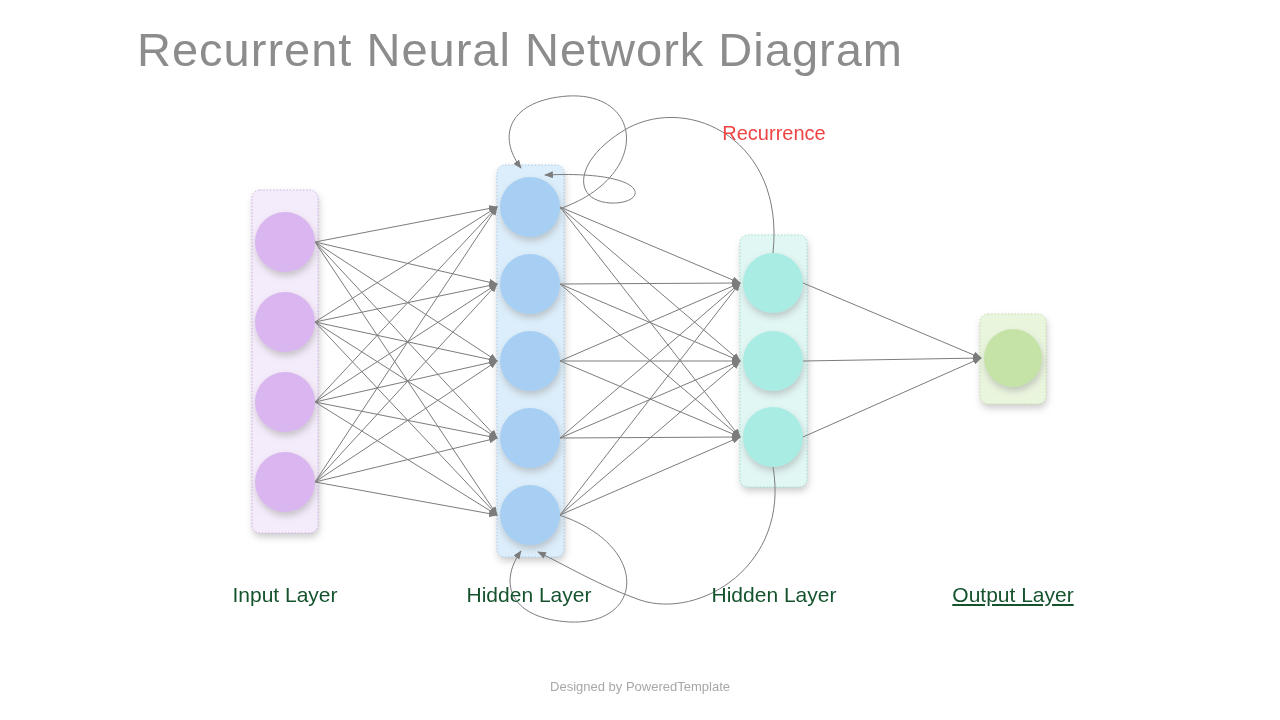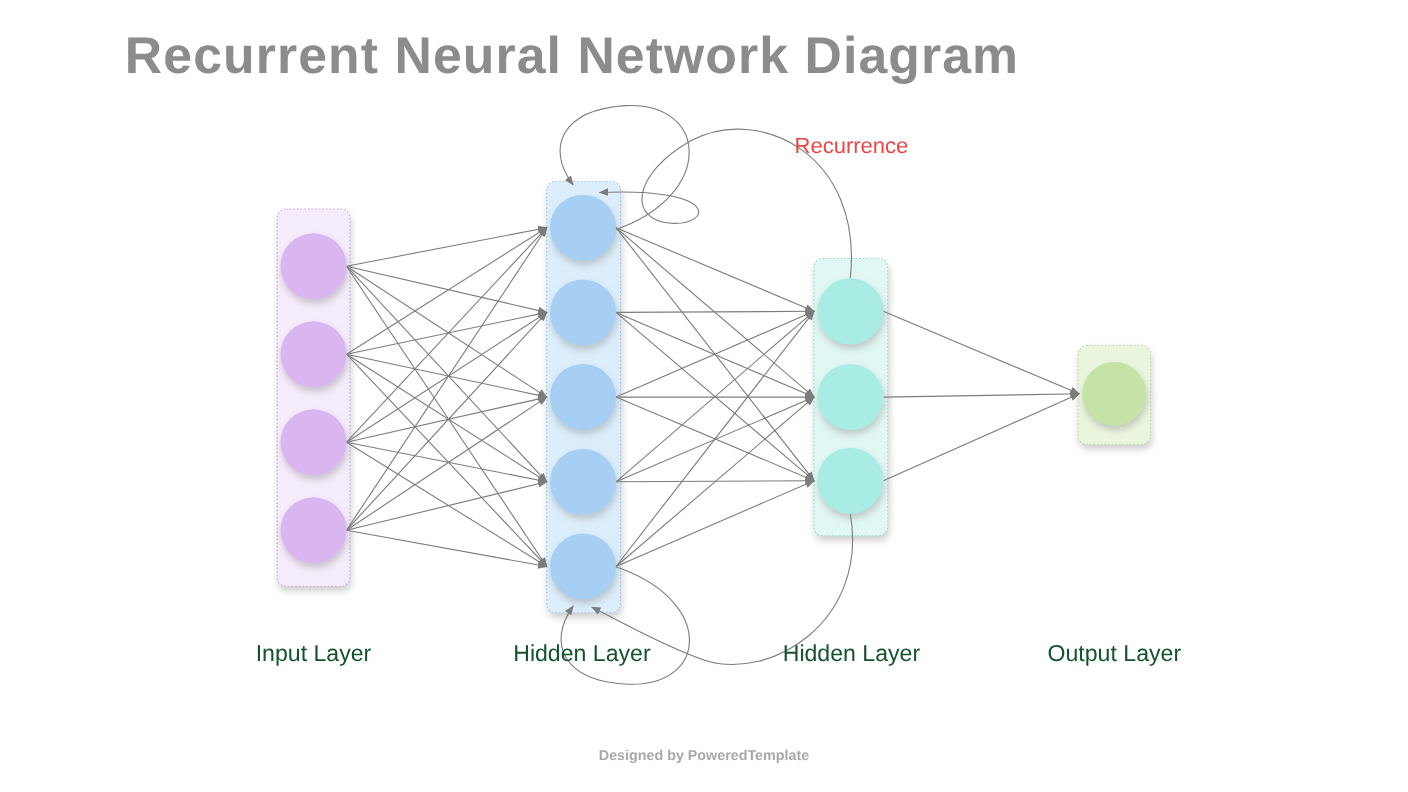--- a/index.html
+++ b/index.html
@@ -4,39 +4,39 @@
 <style>
   html,body{margin:0;padding:0;background:#ffffff;}
   body{
     width:1280px;height:720px;position:relative;overflow:hidden;
     font-family:"Liberation Sans", sans-serif;
   }
   .stage{position:absolute;inset:0;}
   .page-title{
     position:absolute;top:22px;left:0;width:1040px;
     text-align:center;
-    font-size:47px;font-weight:700;letter-spacing:1px;
+    font-size:47px;font-weight:400;letter-spacing:1px;
     color:#8c8c8c;
   }
   svg.diagram{position:absolute;left:0;top:0;}
   .recurrence-label{
     position:absolute;top:122px;left:774px;transform:translateX(-50%);
     font-size:20px;color:#ef4444;white-space:nowrap;
   }
   .layer-label{
     position:absolute;top:583px;transform:translateX(-50%);
     font-size:21px;color:#14532d;white-space:nowrap;
   }
   .layer-label.l0{left:285px;}
   .layer-label.l1{left:529px;}
   .layer-label.l2{left:774px;}
-  .layer-label.l3{left:1013px;}
+  .layer-label.l3{left:1013px;text-decoration:underline;}
   .footer-credit{
     position:absolute;top:679px;left:0;width:1280px;text-align:center;
-    font-size:13px;color:#a8a8a8;font-weight:bold;
+    font-size:13px;color:#a8a8a8;
   }
 </style>
 </head>
 <body>
 
 <div class="stage">
   <div class="page-title">Recurrent Neural Network Diagram</div>
 
   <svg class="diagram" id="diagram-svg" width="1280" height="720" viewBox="0 0 1280 720">
       <defs>

